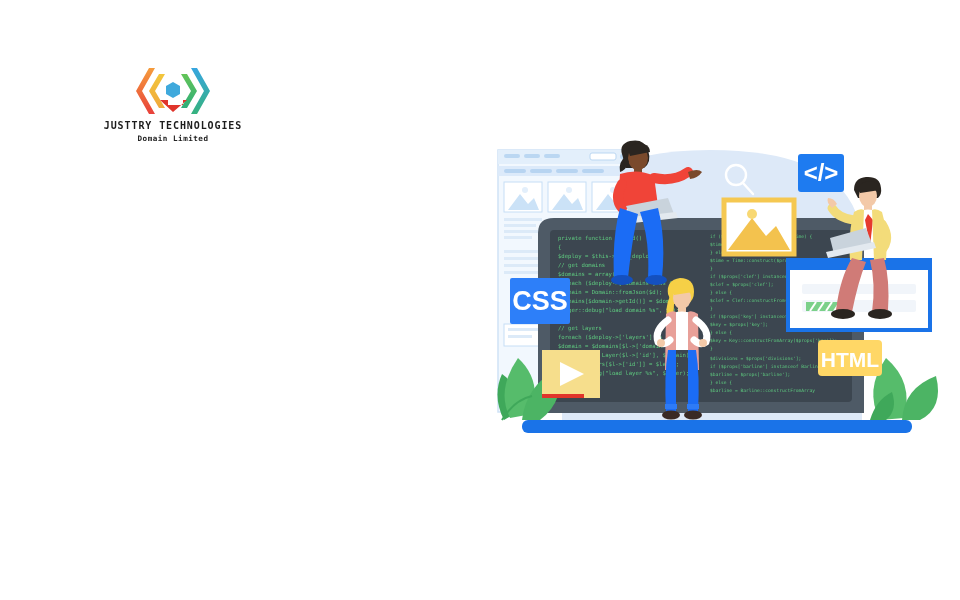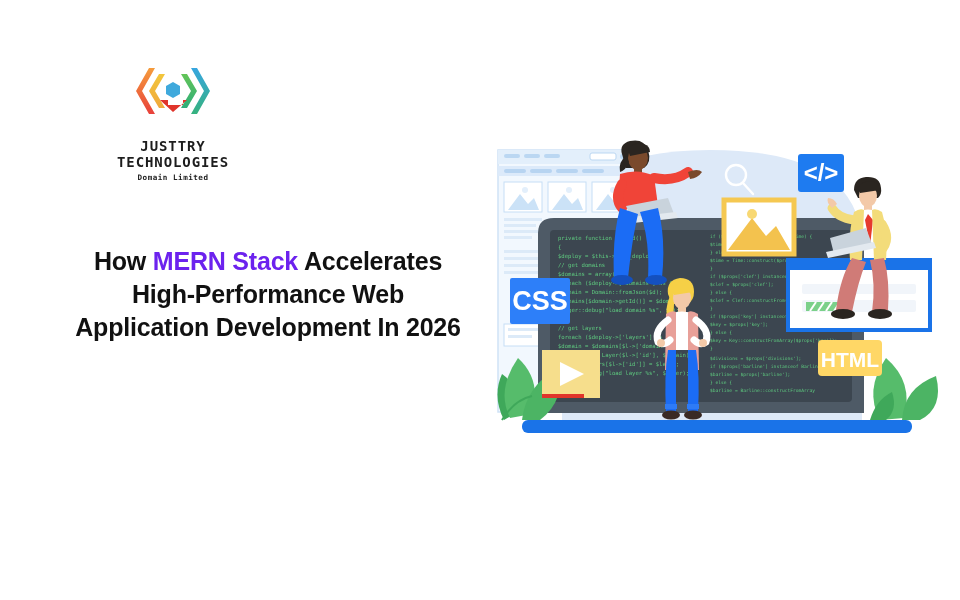--- a/index.html
+++ b/index.html
@@ -7,22 +7,22 @@
     width:960px;height:600px;background:#ffffff;overflow:hidden;
     font-family:"Liberation Sans","DejaVu Sans",sans-serif;
     position:relative;
   }
   .page{position:absolute;inset:0;background:#fff;}
 
   
   .brand{position:absolute;left:88px;top:62px;width:170px;text-align:center;}
   .logo-mark{width:76px;height:58px;margin:0 auto;position:relative;}
   .brand-name{
-    font-size:14px;font-weight:700;letter-spacing:.9px;color:#1d1d1d;
-    margin-top:18px;font-family:"DejaVu Sans Mono","Liberation Mono",monospace;
+    font-size:10px;font-weight:700;letter-spacing:.9px;color:#1d1d1d;
+    margin-top:0;font-family:"DejaVu Sans Mono","Liberation Mono",monospace;
   }
   .brand-sub{
     font-size:7.6px;font-weight:600;letter-spacing:.5px;color:#222;margin-top:3px;
     font-family:"DejaVu Sans Mono","Liberation Mono",monospace;
   }
 
   .headline{
     position:absolute;left:72px;top:228px;width:392px;
     font-size:25px;line-height:1.33;font-weight:700;color:#111111;
     text-align:center;letter-spacing:-0.2px;
@@ -67,21 +67,20 @@
         <path d="M46 12 L56 29 L46 46 L52 46 L62 29 L52 12 Z" fill="url(#gIR)"></path>
         <polygon points="38,20 45,24 45,32 38,36 31,32 31,24" fill="#3FA9DC"></polygon>
         <path d="M25 38 L33 38 L33 43 L48 43 L48 38 L52 38 L38 50 Z" fill="#E0342B"></path>
       </svg>
     </div>
 
     <div class="brand-name">JUSTTRY TECHNOLOGIES</div>
     <div class="brand-sub">Domain Limited</div>
   </div>
 
-  <h1 class="headline"><span>How </span><span class="accent">MERN Stack</span><span> Accelerates High-Performance Web Application Development In 2026</span></h1>
 
   <div class="illo">
     <svg viewBox="0 0 498 330" xmlns="http://www.w3.org/2000/svg">
 
       <path d="M100 300 L100 120 Q100 22 248 22 Q400 22 400 120 L400 300 Z" fill="#DDE9F8"></path>
 
       <g>
         <rect x="36" y="22" width="140" height="262" fill="#F2F8FE" stroke="#CFE2F6" stroke-width="1.5"></rect>
         <rect x="36" y="22" width="140" height="14" fill="#E3EFFB"></rect>
         <rect x="42" y="26" width="16" height="4" rx="2" fill="#BBD7F2"></rect>

